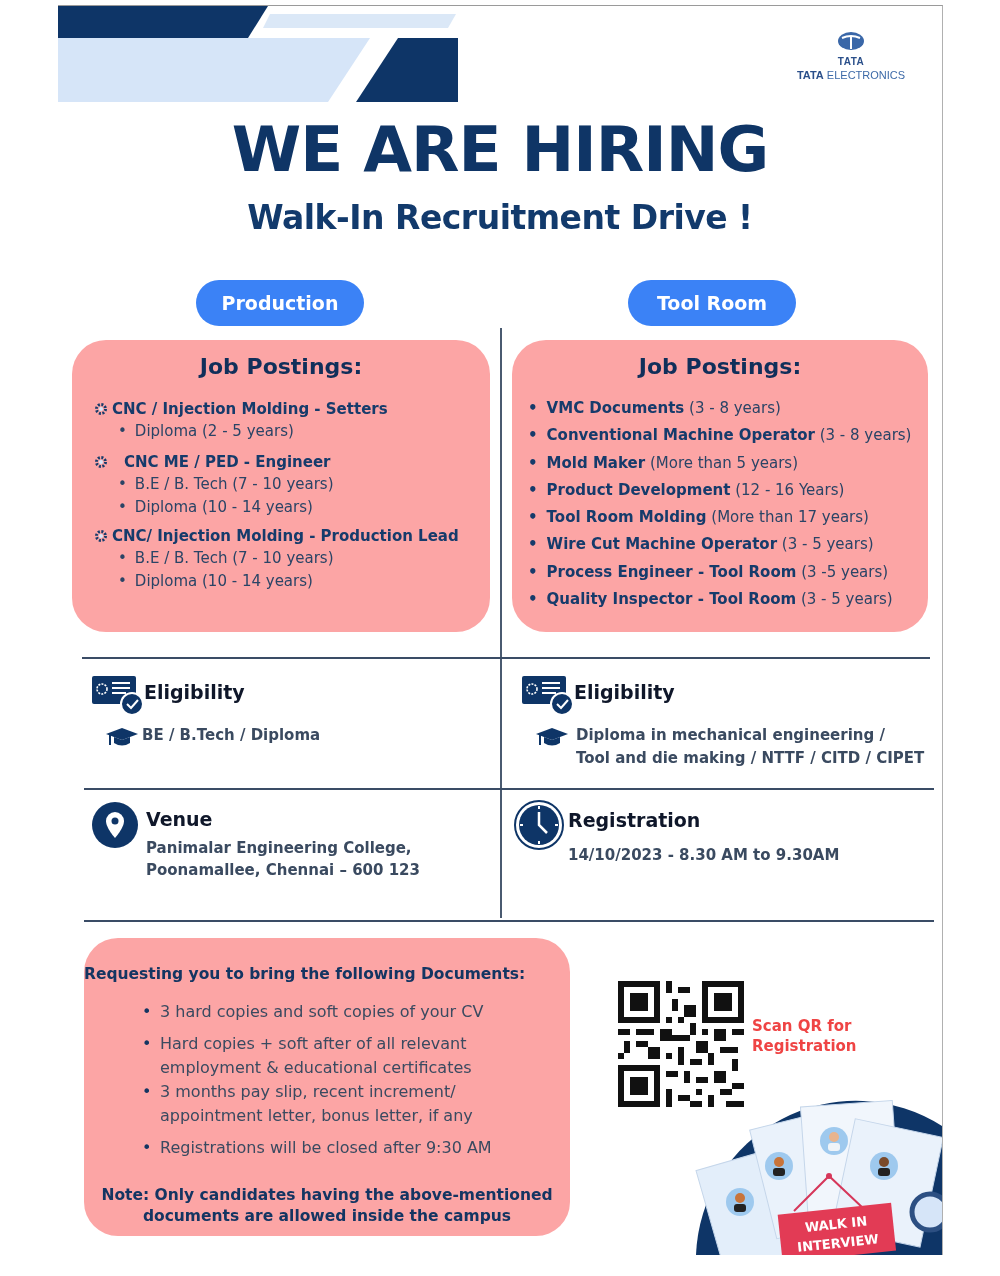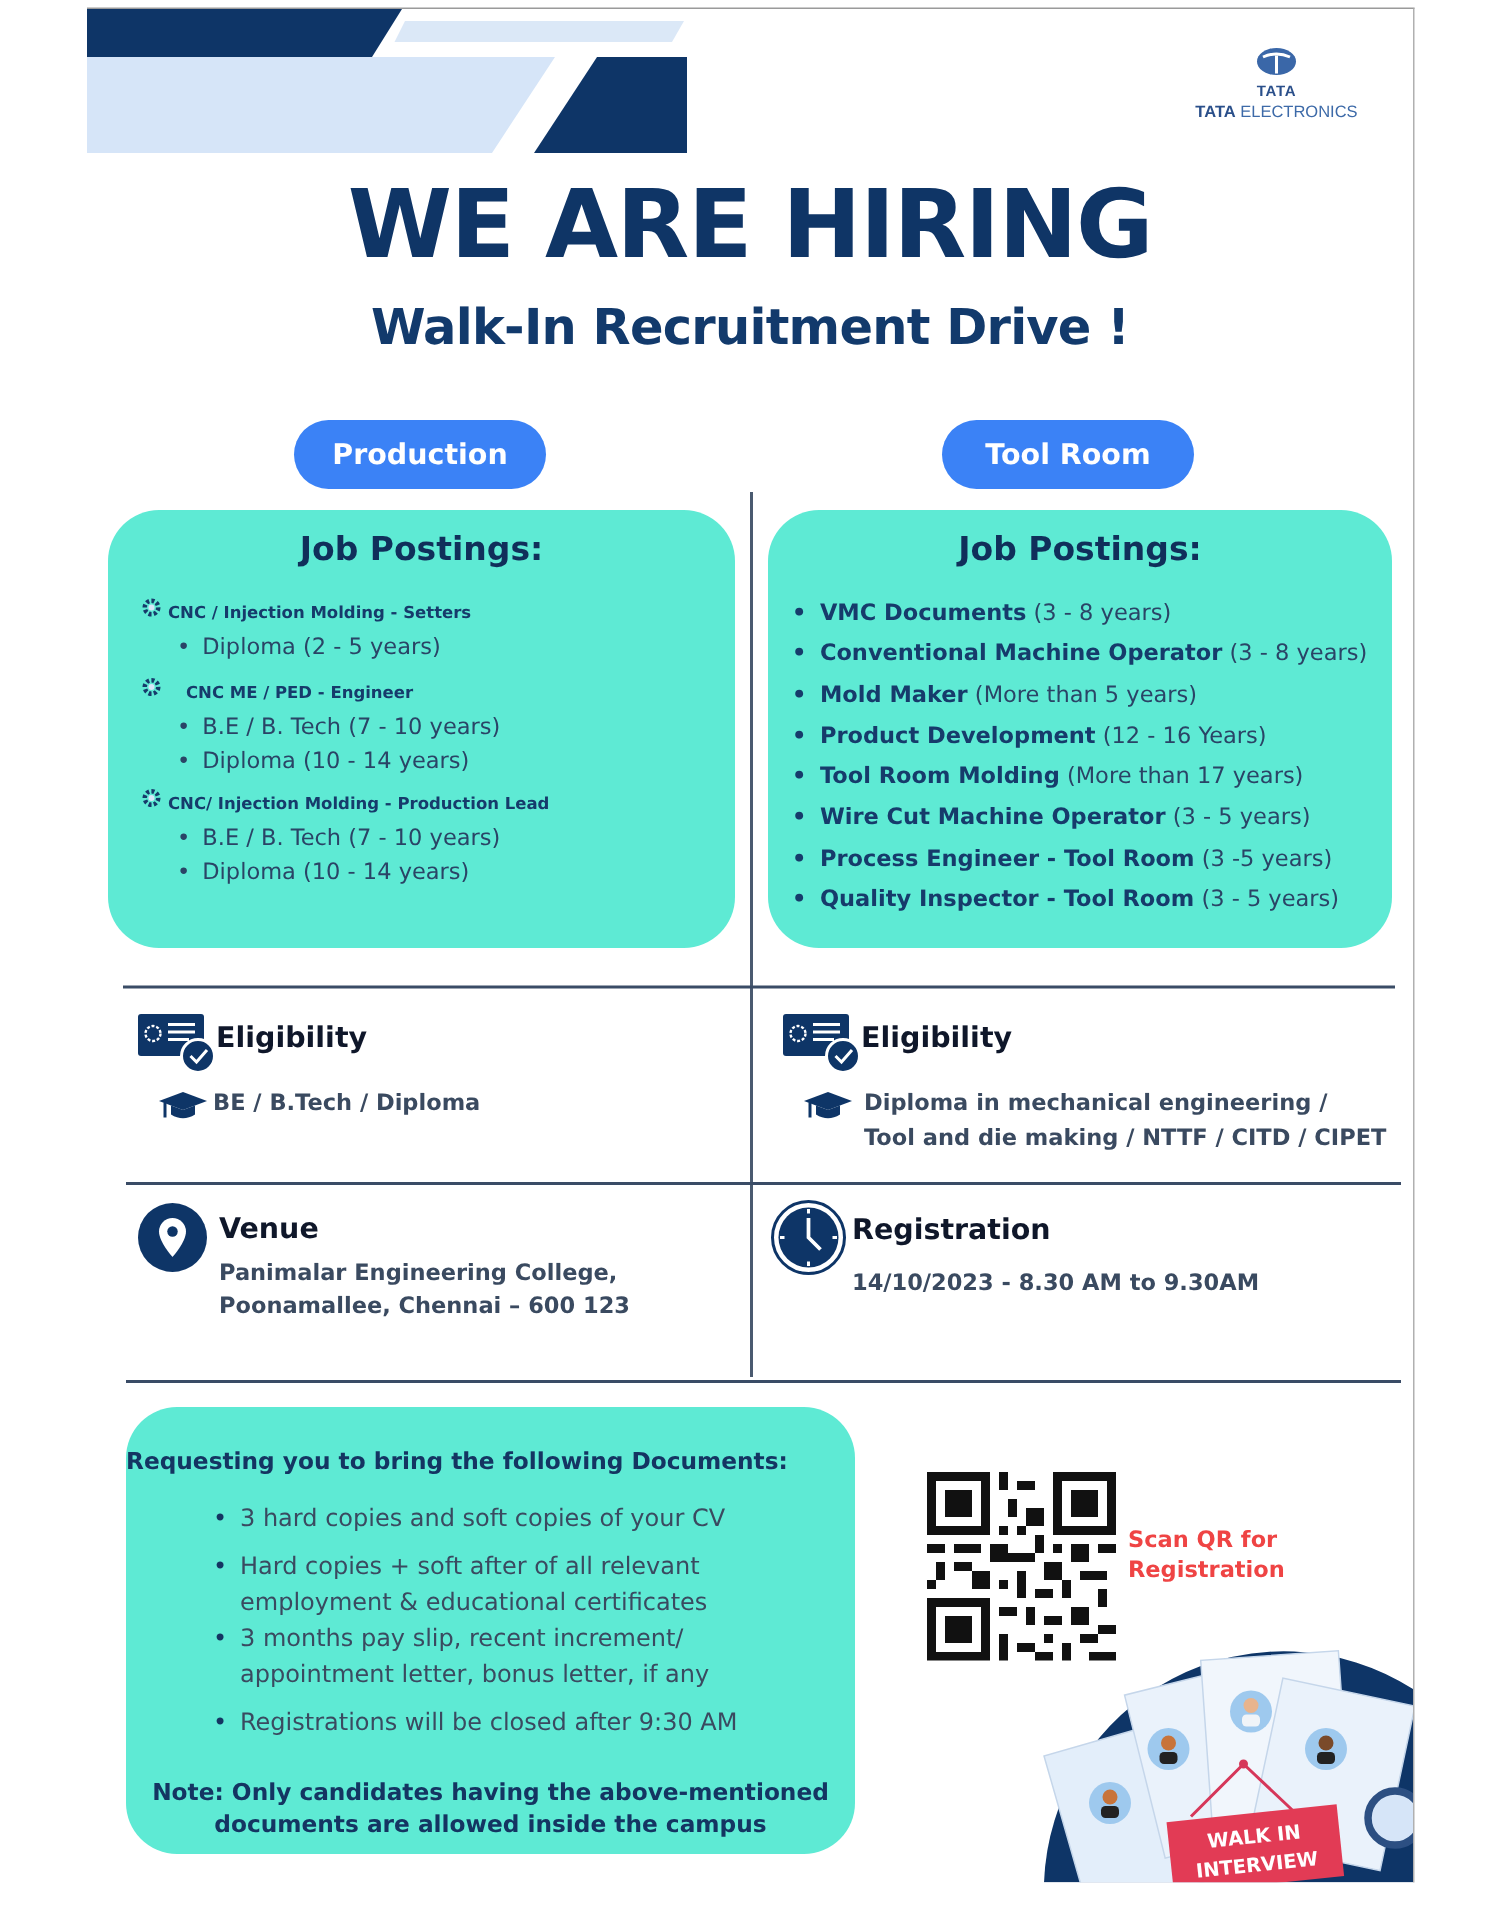--- a/index.html
+++ b/index.html
@@ -17,23 +17,23 @@
   .logo-elec { font-family:"Liberation Sans",sans-serif; font-size:11px; color:#3d6aa8; line-height:14px; white-space:nowrap; }
   .logo-elec b { color:#2a4f8a; }
   .title { position:absolute; left:0; width:884px; top:104px; text-align:center; font-family:"DejaVu Sans",sans-serif;
            font-weight:bold; font-size:63px; letter-spacing:-1px; color:#0f3566; line-height:80px; }
   .subtitle { position:absolute; left:0; width:884px; top:190px; text-align:center; font-family:"DejaVu Sans",sans-serif;
               font-weight:bold; font-size:33px; color:#123a6c; line-height:44px; letter-spacing:-0.5px; }
   .pill { position:absolute; height:46px; border-radius:23px; background:#3b82f6; color:#fff; font-weight:bold;
           font-size:19px; display:flex; align-items:center; justify-content:center; font-family:"DejaVu Sans",sans-serif; }
   .vline { position:absolute; background:#4a5a70; width:2px; }
   .hline { position:absolute; background:#3a4c66; height:2px; }
-  .card { position:absolute; background:#5eead4; border-radius:34px; }
+  .card { position:absolute; background:#fca5a5; border-radius:34px; }
   .card h3 { margin:0; text-align:center; font-size:22px; font-weight:bold; color:#102f5a; line-height:30px; }
-  .jp-item { font-size:11px; font-weight:bold; color:#163b6b; line-height:22px; white-space:nowrap; display:flex; }
+  .jp-item { font-size:15px; font-weight:bold; color:#163b6b; line-height:22px; white-space:nowrap; display:flex; align-items:center; }
   .jp-sub { font-size:15px; color:#2a4466; line-height:23px; white-space:nowrap; padding-left:24px; }
   .jp-sub::before { content:"•"; margin-right:8px; color:#2a4466; }
   .gear { width:14px; height:14px; margin-right:4px; flex:none; }
   .tr-item { font-size:15px; line-height:27.3px; white-space:nowrap; color:#163b6b; }
   .tr-item .b { font-weight:bold; }
   .tr-item .n { color:#2a4466; }
   .tr-item::before { content:"•"; margin-right:9px; font-weight:bold; }
   .sec-title { font-size:19px; font-weight:bold; color:#0f172a; line-height:24px; }
   .sec-text { font-size:15px; color:#3a4a60; line-height:23px; white-space:nowrap;font-weight:bold; }
   .doc-title { font-size:15.5px; font-weight:bold; color:#143562; text-align:center; line-height:20px; white-space:nowrap; }

